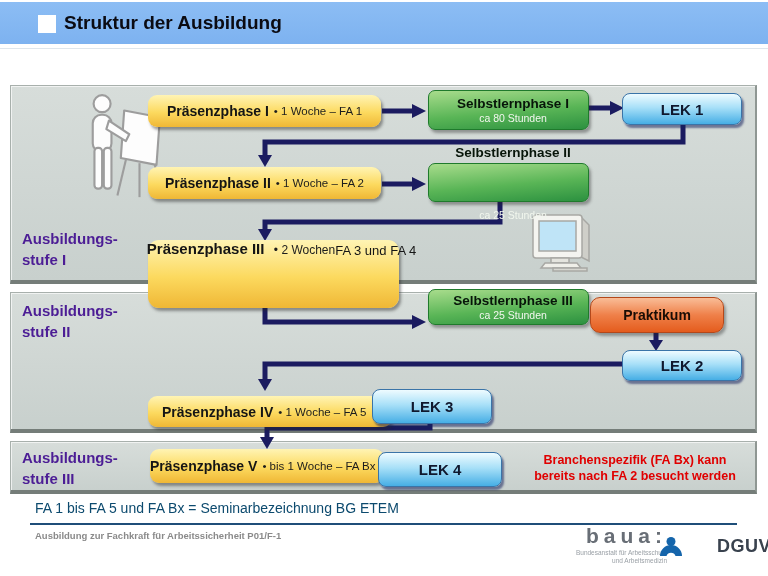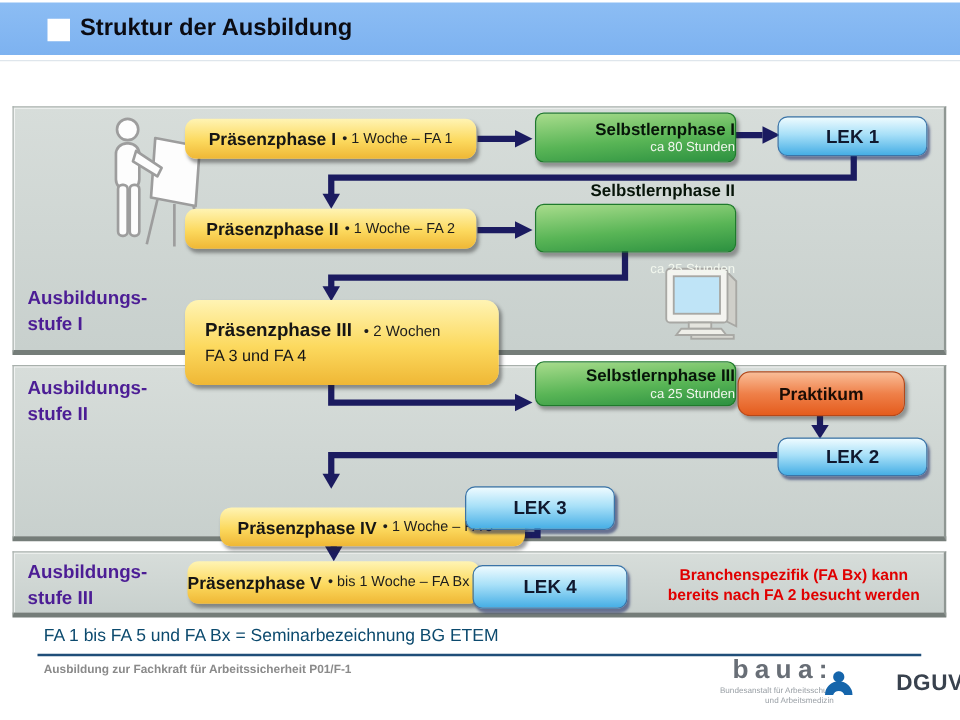--- a/index.html
+++ b/index.html
@@ -22,26 +22,26 @@
 
   .stage-label{position:absolute;width:140px;font-size:15px;font-weight:bold;color:#4c1d95;line-height:21px;}
   .stage-label span{display:block;}
 
   
   .box{position:absolute;display:flex;align-items:center;justify-content:center;white-space:nowrap;z-index:4;}
   .ybox{background:linear-gradient(180deg,#fff4b4 0%,#fcd95e 55%,#efb735 100%);border-radius:9px;
         box-shadow:2px 3px 3px rgba(40,40,40,.45);color:#151515;}
   .ybox .t{font-size:14px;font-weight:bold;}
   .ybox .d{font-size:11.5px;margin-left:5px;color:#1d1d1d;}
-  .ybox-big{flex-direction:column;align-items:flex-start;justify-content:center;padding-left:16px;border-radius:11px;}
+  .ybox-big{align-items:flex-start;justify-content:center;padding-left:16px;border-radius:11px;}
   .ybox-big .row1 .t{font-size:15px;}
   .ybox-big .row1 .d{font-size:12px;}
   .ybox-big .row2{font-size:13px;margin-top:3px;}
   .gbox{background:linear-gradient(175deg,#a8dc8c 0%,#59b556 55%,#2c9140 100%);border:1px solid #1f7a2c;border-radius:7px;
-        box-shadow:2px 3px 3px rgba(40,40,40,.4);flex-direction:column;align-items:flex-end;justify-content:center;padding-left:9px;}
+        box-shadow:2px 3px 3px rgba(40,40,40,.4);flex-direction:column;align-items:center;justify-content:center;padding-left:9px;}
   .gbox .t{font-size:13.5px;font-weight:bold;color:#071509;}
   .gbox .s{font-size:10.5px;color:#f2f7ee;margin-top:1px;}
   .lek{background:linear-gradient(180deg,#eefbff 0%,#a8e0f8 45%,#46aee5 100%);border:1px solid #3a74a8;border-radius:8px;
        box-shadow:2px 3px 2px rgba(22,32,92,.55);font-size:15px;font-weight:bold;color:#10182e;}
   .obox{background:linear-gradient(180deg,#f9bd97 0%,#ef8049 50%,#e45c1d 100%);border:1px solid #b4481a;border-radius:10px;
         box-shadow:2px 3px 3px rgba(40,40,40,.4);font-size:14px;font-weight:bold;color:#1a0d05;}
 
   .note{position:absolute;left:513px;top:452px;width:244px;text-align:center;font-size:12.5px;font-weight:bold;
         color:#e00000;line-height:16px;z-index:4;}
   .note span{display:block;}
@@ -177,21 +177,21 @@
     <span class="t">Selbstlernphase III</span>
     <span class="s">ca 25 Stunden</span>
   </div>
   <div class="box obox" style="left:590px;top:297px;width:132px;height:34px;">
     <span>Praktikum</span>
   </div>
   <div class="box lek" style="left:622px;top:350px;width:118px;height:29px;">
     <span>LEK 2</span>
   </div>
 
-  <div class="box ybox" style="left:148px;top:406px;width:230px;height:31px;justify-content:flex-start;padding-left:14px;margin-left:28px;">
+  <div class="box ybox" style="left:148px;top:396px;width:230px;height:31px;justify-content:flex-start;padding-left:14px;">
     <span class="t">Präsenzphase IV</span>
     <span class="d">• 1 Woche – FA 5</span>
   </div>
   <div class="box lek" style="left:372px;top:389px;width:118px;height:33px;z-index:5;">
     <span>LEK 3</span>
   </div>
 
   <div class="box ybox" style="left:150px;top:449px;width:234px;height:34px;justify-content:flex-start;">
     <span class="t">Präsenzphase V</span>
     <span class="d">• bis 1 Woche – FA Bx</span>

